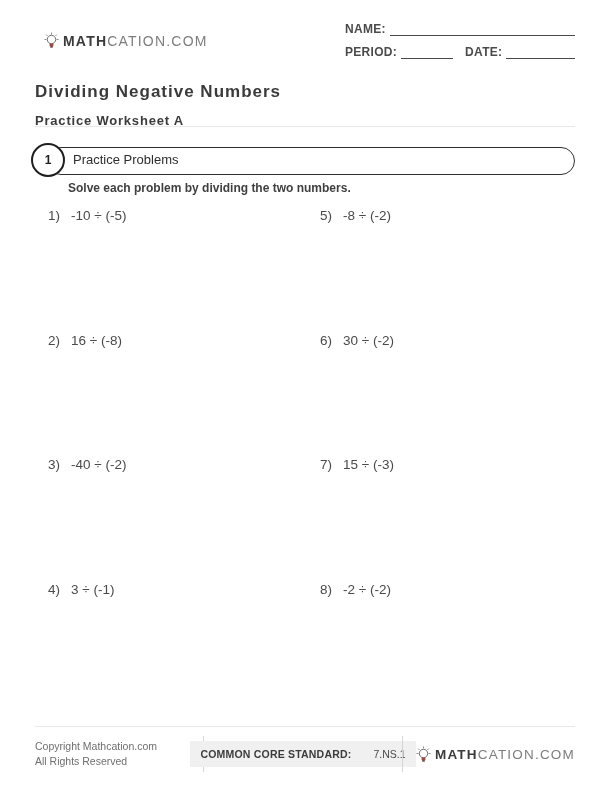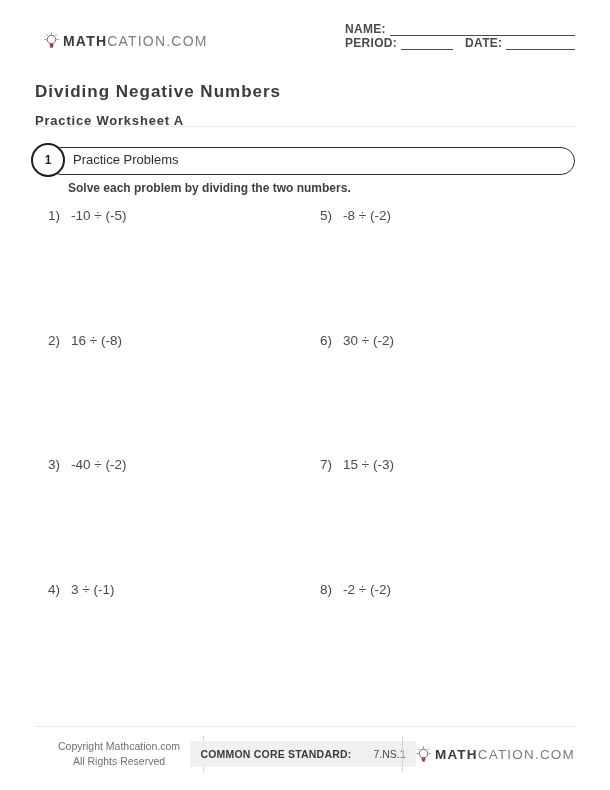--- a/index.html
+++ b/index.html
@@ -8,21 +8,21 @@
 
   
   .brand { position: absolute; display: flex; align-items: center; gap: 4px; }
   .brand-top { left: 44px; top: 32px; }
   .brand-text { font-size: 14px; letter-spacing: 1.2px; color: #3b3b3b; white-space: nowrap; }
   .brand-text .b { font-weight: bold; color: #3b3b3b; }
   .brand-text .l { font-weight: normal; color: #7d7d7d; }
   .bulb { width: 15px; height: 17px; display: inline-block; }
 
   .fields { position: absolute; left: 345px; top: 22px; width: 230px; color: #4a4a4a; }
-  .field-row { display: flex; align-items: flex-end; margin-bottom: 0; text-align: right; }
+  .field-row { display: flex; align-items: flex-end; margin-bottom: 9px; text-align: right; }
   .field-label { font-weight: bold; font-size: 12px; letter-spacing: 0.3px; white-space: nowrap; }
   .field-line { border-bottom: 1.5px solid #4a4a4a; height: 14px; margin-left: 4px; }
   .line-name { flex: 1; }
   .line-period { width: 52px; margin-right: 12px; }
   .line-date { flex: 1; }
 
   
   .title { position: absolute; left: 35px; top: 82px; width: 540px; font-size: 17px; font-weight: bold; letter-spacing: 1px; color: #3b3b3b; padding-bottom: 24px; border-bottom: 1px solid #e9e9e9; }
   .subtitle { position: absolute; left: 35px; top: 113px; font-size: 13px; font-weight: bold; letter-spacing: 0.8px; color: #3b3b3b; }
 
@@ -40,21 +40,21 @@
   .col-r { left: 320px; }
   .row-1 { top: 208px; }
   .row-2 { top: 333px; }
   .row-3 { top: 457px; }
   .row-4 { top: 582px; }
   .p-num { min-width: 14px; }
 
   
   .footer-rule { position: absolute; left: 35px; top: 726px; width: 540px; border-top: 1px solid #e9e9e9; }
   .footer { position: absolute; left: 35px; top: 733px; width: 540px; height: 42px; display: flex; align-items: center; }
-  .copyright { font-size: 10.5px; color: #6f6f6f; line-height: 1.45; width: 168px; text-align: center; }
+  .copyright { font-size: 10.5px; color: #6f6f6f; line-height: 1.45; width: 168px; }
   .v-div { width: 1px; height: 36px; background: #d6d6d6; }
   .ccs-wrap { width: 198px; display: flex; justify-content: center; }
   .ccs-box { background: #f0f0f0; padding: 7px 10px; font-size: 10.5px; color: #3b3b3b; white-space: nowrap; display: flex; gap: 22px; align-items: center; }
   .ccs-box .ccs-label { font-weight: bold; letter-spacing: 0.2px; }
   .ccs-box .ccs-value { font-weight: normal; color: #4a4a4a; }
   .footer-logo { flex: 1; display: flex; justify-content: flex-end; }
   .footer-logo .brand-inner { display: flex; align-items: center; gap: 4px; }
   .footer-logo .brand-text { font-size: 13.5px; }
 </style>
 </head>

